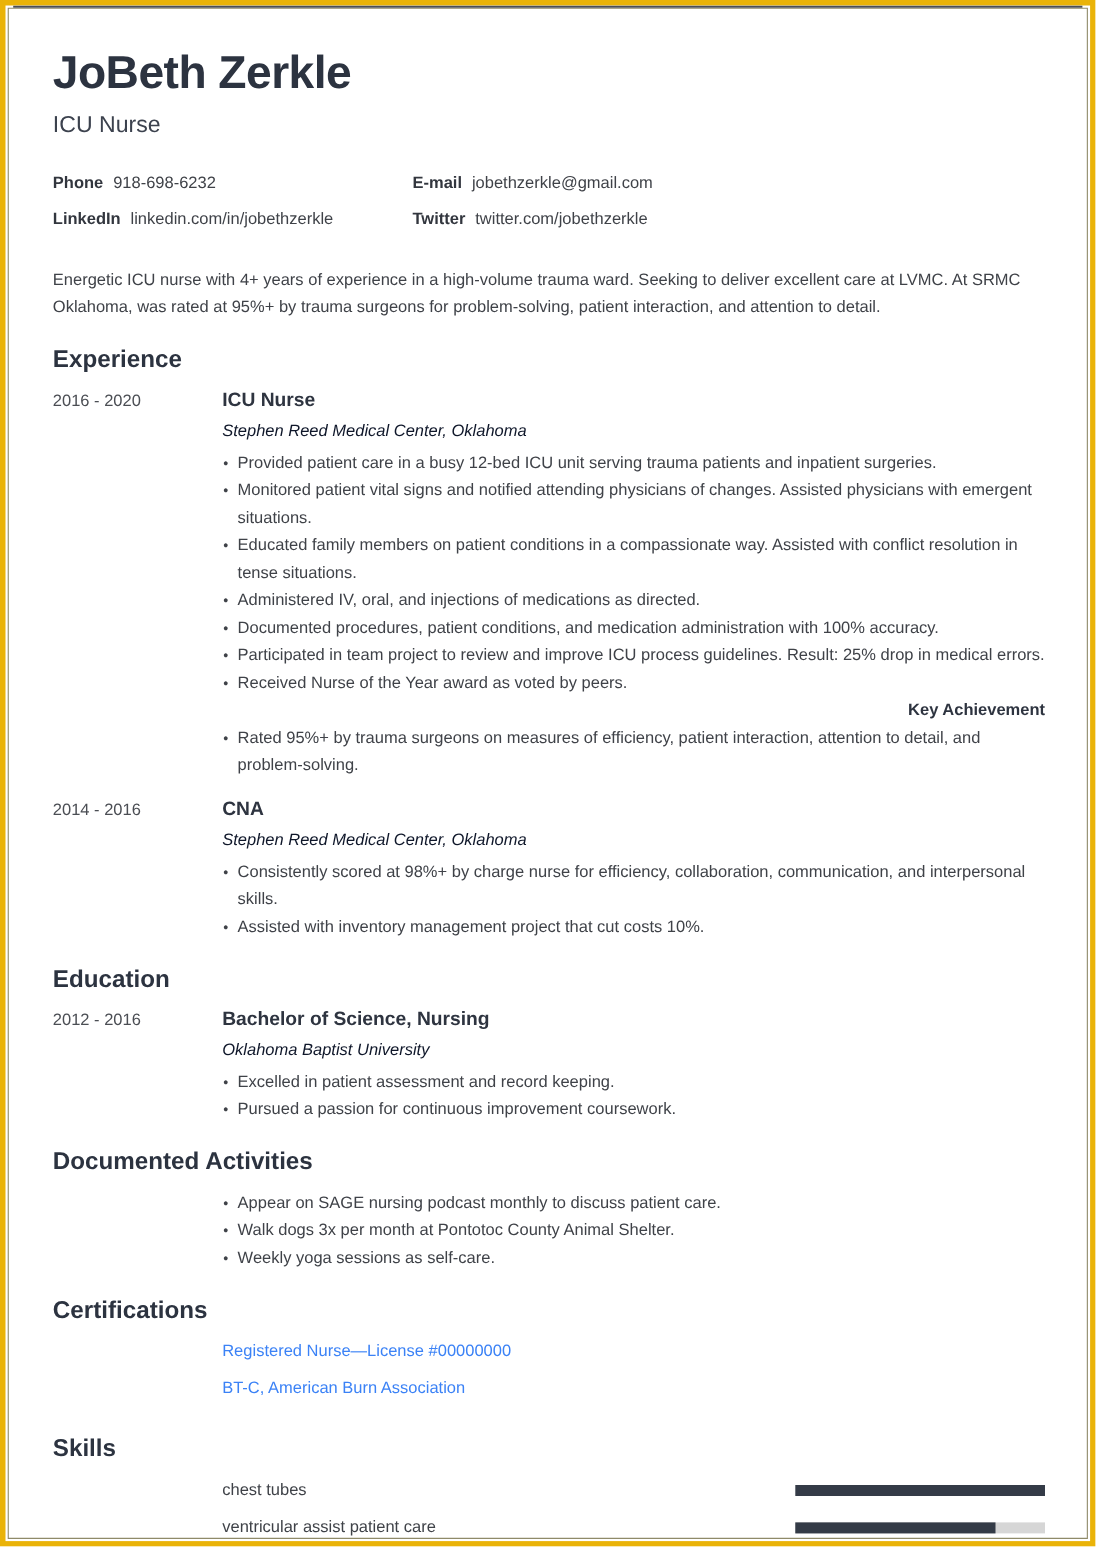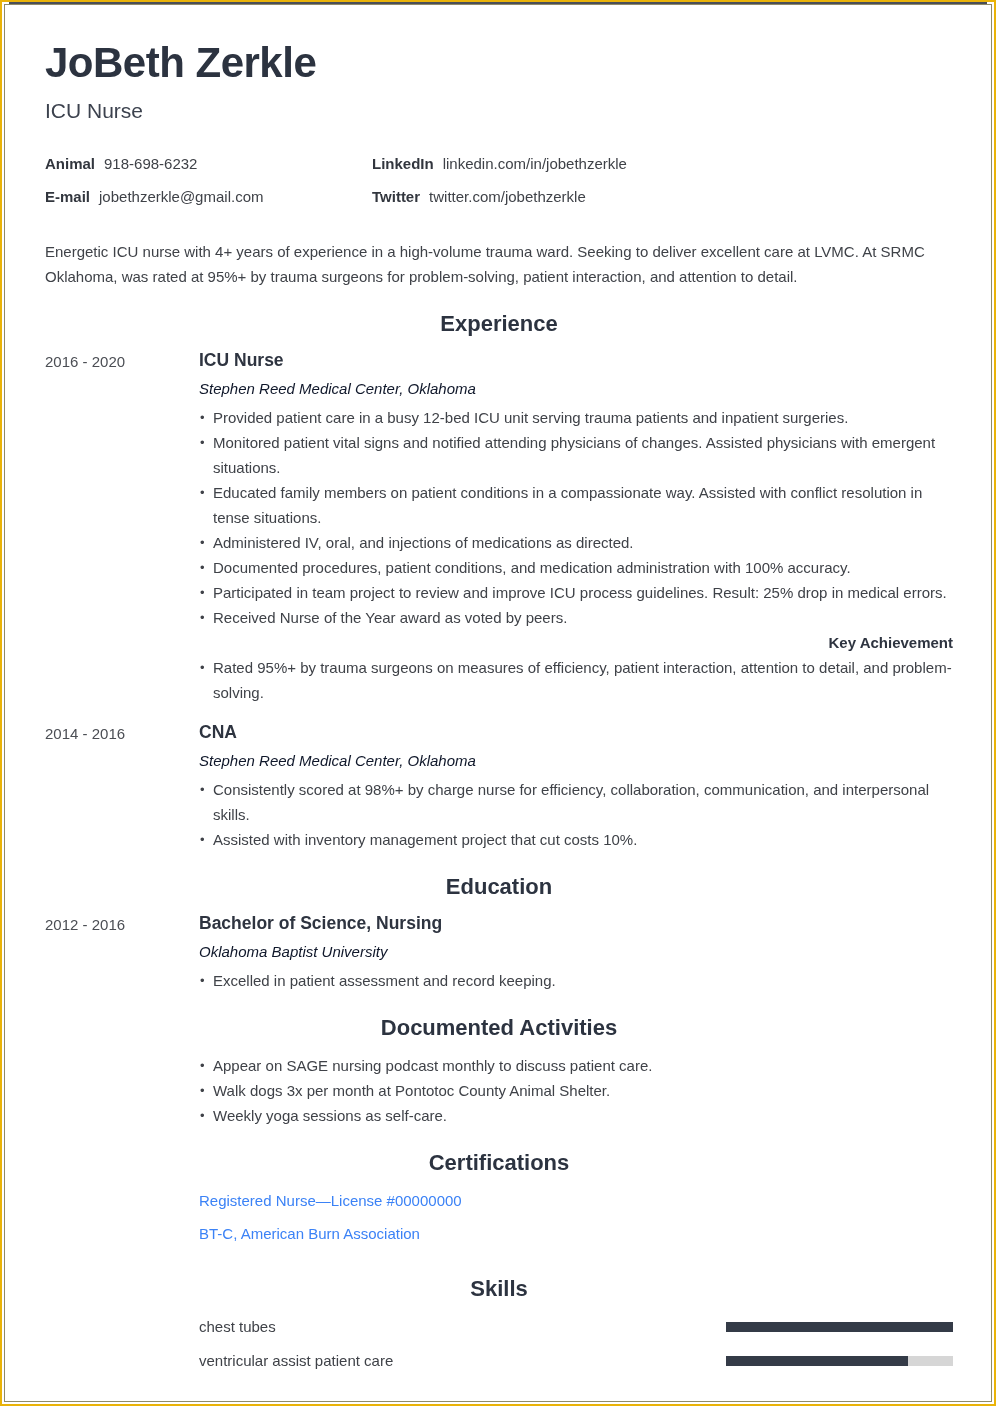--- a/index.html
+++ b/index.html
@@ -4,21 +4,21 @@
 <style>
   html, body { margin: 0; padding: 0; background: #ffffff; }
   body { font-family: "Liberation Sans", "DejaVu Sans", sans-serif; }
 
   .page {
     position: relative;
     width: 996px;
     height: 1406px;
     box-sizing: border-box;
     background: #ffffff;
-    border: 2px solid #eab308;
+    border: 5px solid #eab308;
     box-shadow: inset 0 0 0 2px #ffffff, inset 0 0 0 3px #8f8a69;
     padding: 38px 41px 0 43px;
     overflow: hidden;
   }
   .top-accent {
     position: absolute;
     top: 0; left: 7px; right: 7px;
     height: 2px;
     background: #4a4e57;
   }
@@ -55,21 +55,20 @@
     margin: 33px 0 0 0;
     max-width: 912px;
   }
 
   h2.section-heading {
     font-size: 22px;
     color: #2c3340;
     margin: 22px 0 12px 0;
     line-height: 26px;
     font-weight: 700;
-    text-align: center;
   }
 
   .entry {
     display: grid;
     grid-template-columns: 154px 1fr;
     margin-bottom: 16px;
   }
   .dates {
     font-size: 15px;
     color: #4b4e54;
@@ -133,27 +132,27 @@
 
 <div class="page">
   <div class="top-accent"></div>
 
   <header>
     <h1 class="name">JoBeth Zerkle</h1>
     <div class="subtitle">ICU Nurse</div>
 
     <div class="contact">
       <div class="contact-item">
-        <span class="clabel">Animal</span><span class="cvalue">918-698-6232</span>
+        <span class="clabel">Phone</span><span class="cvalue">918-698-6232</span>
+      </div>
+      <div class="contact-item">
+        <span class="clabel">E-mail</span><span class="cvalue">jobethzerkle@gmail.com</span>
       </div>
       <div class="contact-item">
         <span class="clabel">LinkedIn</span><span class="cvalue">linkedin.com/in/jobethzerkle</span>
-      </div>
-      <div class="contact-item">
-        <span class="clabel">E-mail</span><span class="cvalue">jobethzerkle@gmail.com</span>
       </div>
       <div class="contact-item">
         <span class="clabel">Twitter</span><span class="cvalue">twitter.com/jobethzerkle</span>
       </div>
     </div>
   </header>
 
   <p class="summary">Energetic ICU nurse with 4+ years of experience in a high-volume trauma ward. Seeking to deliver excellent care at LVMC. At SRMC Oklahoma, was rated at 95%+ by trauma surgeons for problem-solving, patient interaction, and attention to detail.</p>
 
   <section>
@@ -196,20 +195,21 @@
   <section>
     <h2 class="section-heading">Education</h2>
 
     <div class="entry">
       <div class="dates">2012 - 2016</div>
       <div class="entry-main">
         <h3 class="entry-title">Bachelor of Science, Nursing</h3>
         <div class="company">Oklahoma Baptist University</div>
         <ul class="bullets">
           <li>Excelled in patient assessment and record keeping.</li>
+          <li>Pursued a passion for continuous improvement coursework.</li>
         </ul>
       </div>
     </div>
   </section>
 
   <section>
     <h2 class="section-heading">Documented Activities</h2>
 
     <div class="entry">
       <div class="dates"></div>

